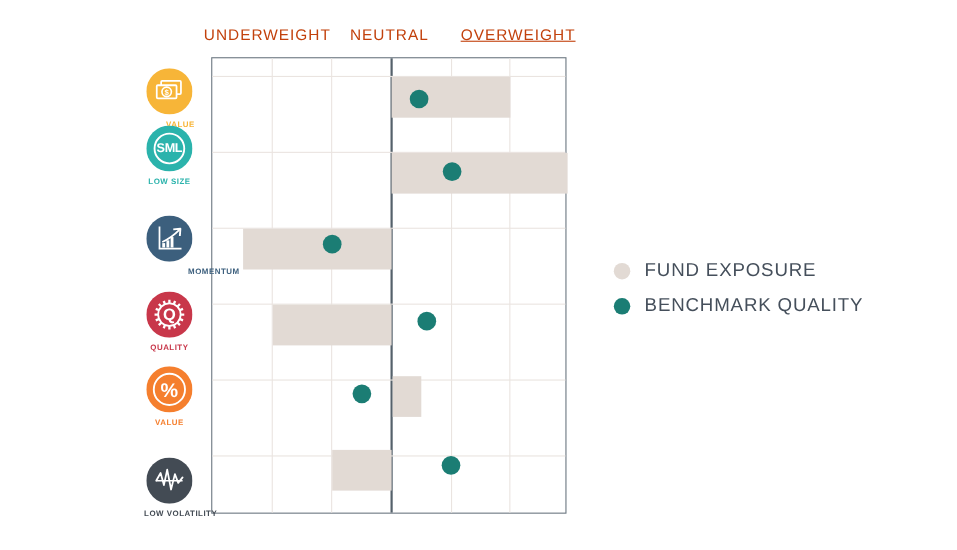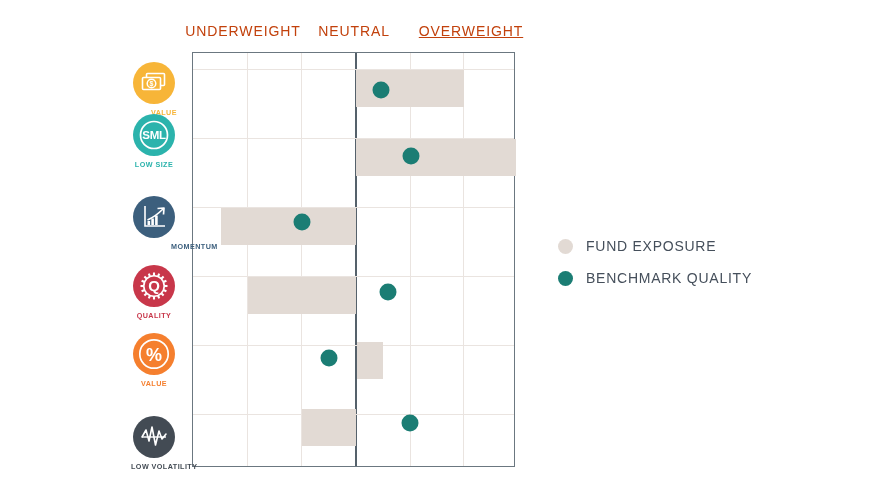--- a/index.html
+++ b/index.html
@@ -122,21 +122,21 @@
     height: 32px;
   }
   .legend-swatch {
     width: 15px;
     height: 15px;
     border-radius: 50%;
     flex: 0 0 auto;
   }
   .legend-label {
     margin-left: 13px;
-    font-size: 14px;
+    font-size: 17px;
     letter-spacing: 0.75px;
     color: #454f5b;
     white-space: nowrap;
   }
 </style>
 </head>
 <body>
 
 <div id="chart-root">
 

